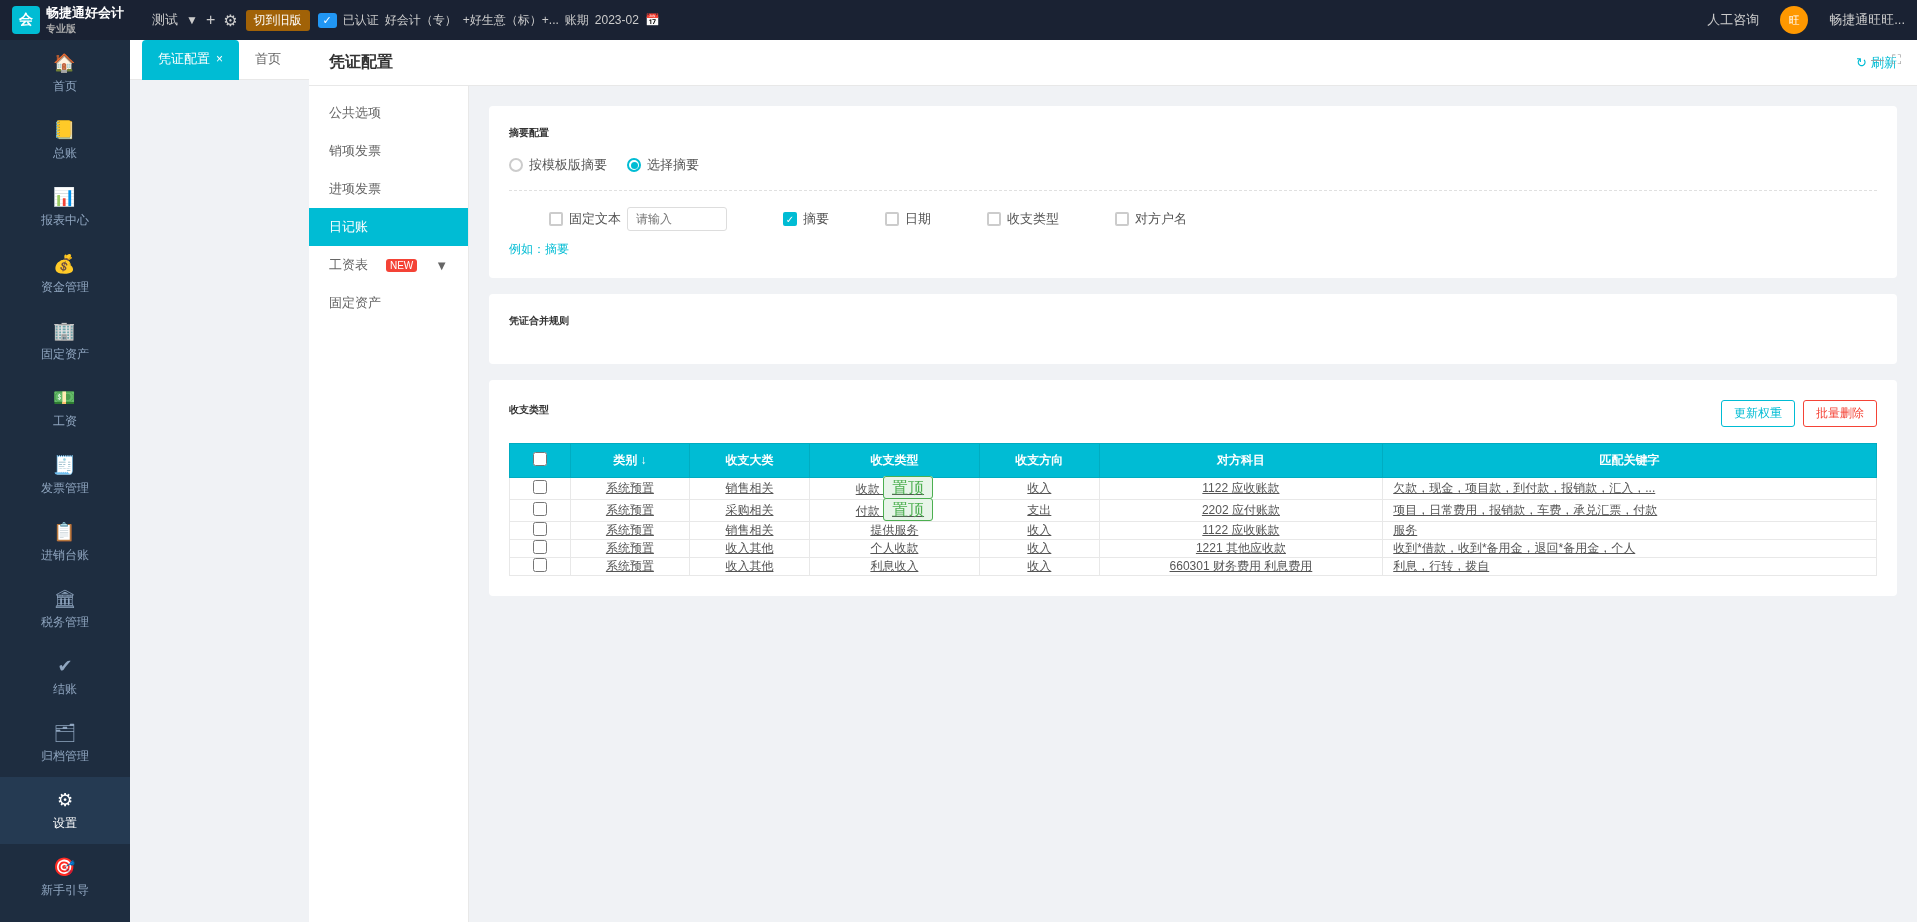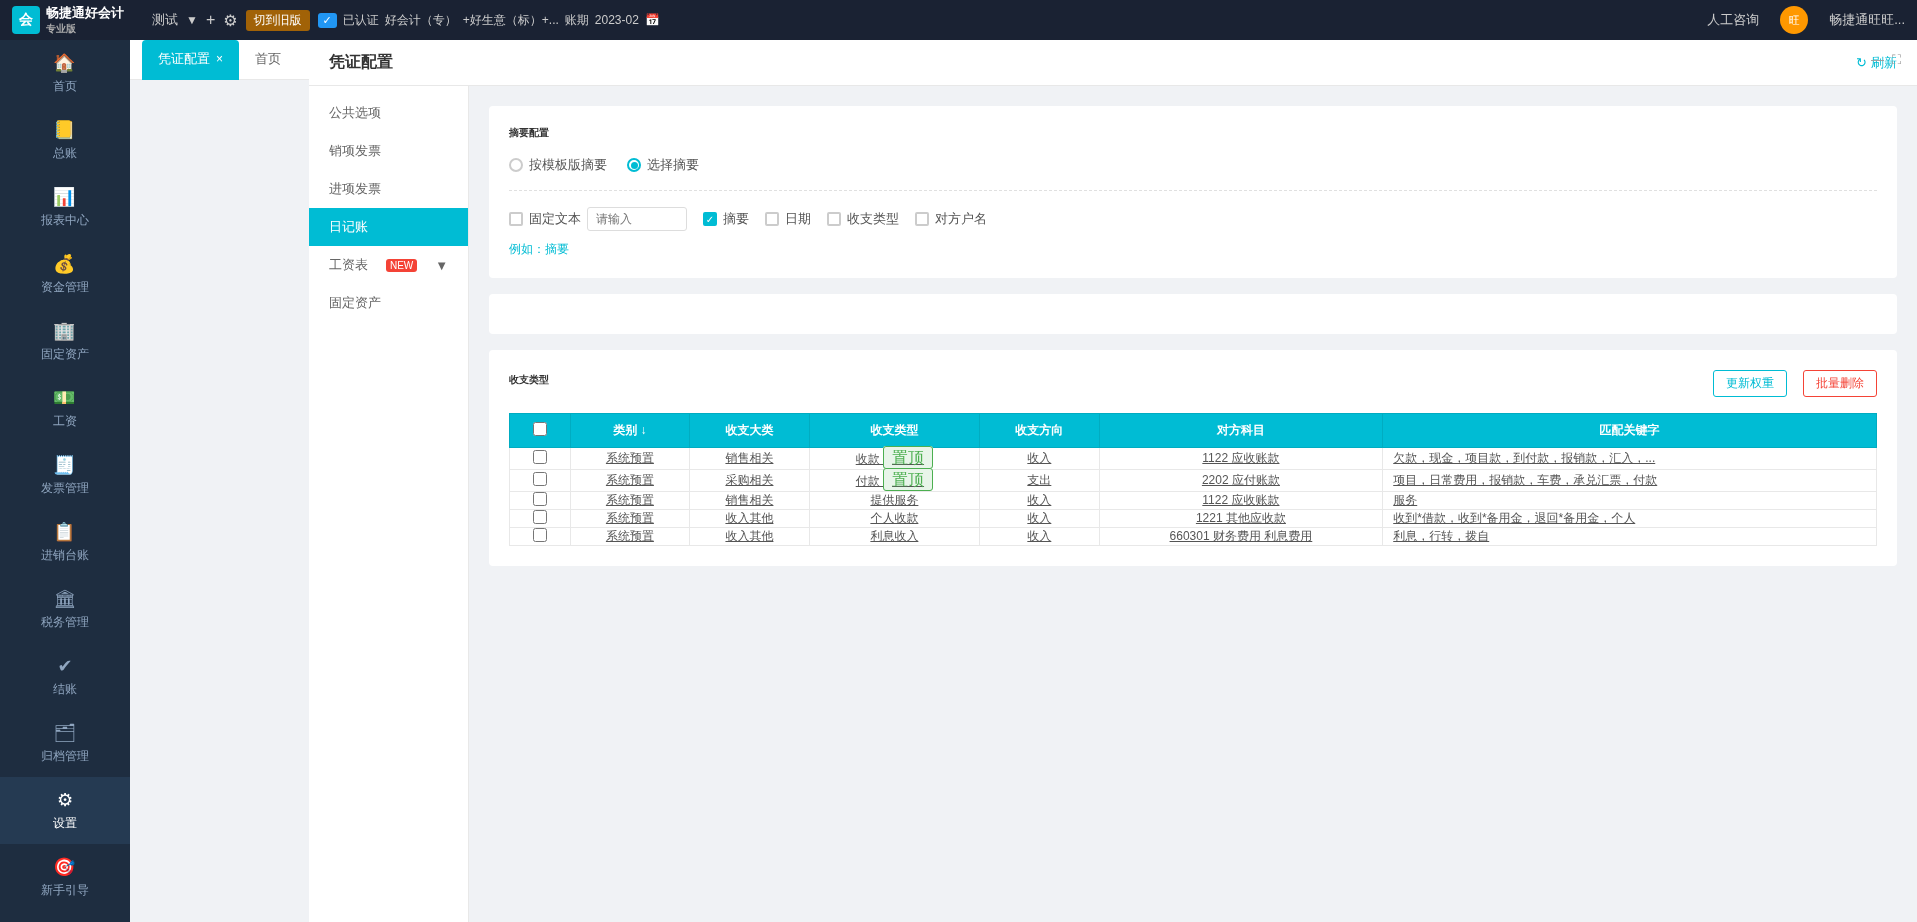--- a/index.html
+++ b/index.html
@@ -64,28 +64,28 @@
 
     
     .radio-group { display: flex; align-items: center; gap: 20px; margin-bottom: 12px; }
     .radio-item { display: flex; align-items: center; gap: 6px; cursor: pointer; color: #555; font-size: 13px; }
     .radio-circle { width: 14px; height: 14px; border-radius: 50%; border: 2px solid #ccc; display: flex; align-items: center; justify-content: center; }
     .radio-circle.checked { border-color: #00bcd4; }
     .radio-circle.checked::after { content: ''; width: 7px; height: 7px; border-radius: 50%; background: #00bcd4; }
 
     
     .checkbox-row { display: flex; align-items: center; gap: 16px; margin-bottom: 10px; flex-wrap: wrap; }
-    .checkbox-item { display: flex; align-items: center; gap: 6px; cursor: pointer; color: #555; font-size: 13px; }
+    .checkbox-item { display: flex; align-items: center; gap: 6px; cursor: pointer; color: #555; font-size: 13px; margin-left: 40px; }
     .checkbox-box { width: 14px; height: 14px; border: 2px solid #ccc; display: flex; align-items: center; justify-content: center; border-radius: 2px; }
     .checkbox-box.checked { background: #00bcd4; border-color: #00bcd4; color: white; font-size: 10px; }
     .text-input { border: 1px solid #ddd; border-radius: 3px; padding: 4px 8px; font-size: 12px; width: 100px; color: #999; }
     .example-text { color: #00bcd4; font-size: 12px; margin-top: 0; }
 
     
-    .table-toolbar { display: flex; justify-content: flex-end; gap: 16px; margin-bottom: 8px; }
+    .table-toolbar { display: flex; justify-content: flex-end; gap: 8px; margin-bottom: 8px; }
     .action-btn { border: 1px solid #00bcd4; color: #00bcd4; background: #fff; border-radius: 3px; padding: 4px 12px; font-size: 12px; cursor: pointer; }
     .action-btn.danger { border-color: #f44336; color: #f44336; }
 
     .data-table { width: 100%; border-collapse: collapse; font-size: 12px; }
     .data-table th { background: #00bcd4; color: white; padding: 8px 10px; text-align: center; border: 1px solid #00acc1; }
     .data-table td { padding: 0 10px; text-align: center; border: 1px solid #e8e8e8; color: #555; background: #fff; text-decoration: underline; }
     .tag-green { background: #e8f5e9; color: #4caf50; border: 1px solid #4caf50; border-radius: 3px; padding: 2px 8px; font-size: 16px; }
     .check-all { width: 14px; height: 14px; }
     .row-check { width: 14px; height: 14px; }
 
@@ -272,20 +272,21 @@
                   <span>对方户名</span>
                 </div>
               </div>
             <div class="example-text">
               <span>例如：</span><span>摘要</span>
             </div>
           </div>
 
 
           <div class="section">
+            <div class="section-title">凭证合并规则</div>
           </div>
 
           <div class="section">
             <div style="display:flex;align-items:center;justify-content:space-between;margin-bottom:8px;">
               <div class="section-title">收支类型</div>
               <div class="table-toolbar">
                 <button class="action-btn">更新权重</button>
                 <button class="action-btn danger">批量删除</button>
               </div>
             </div>

